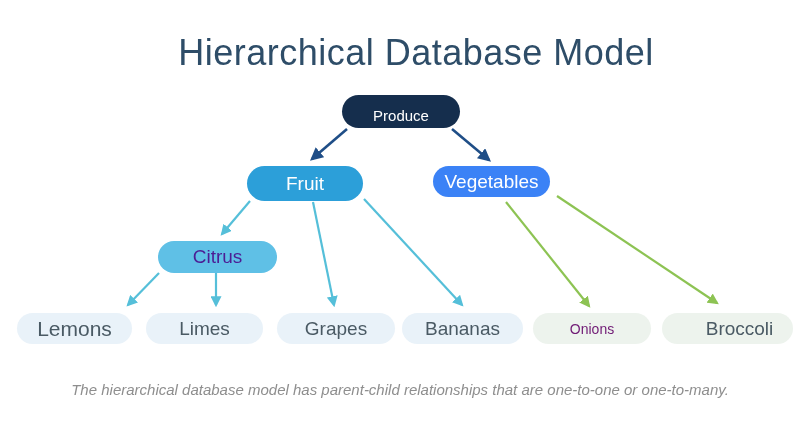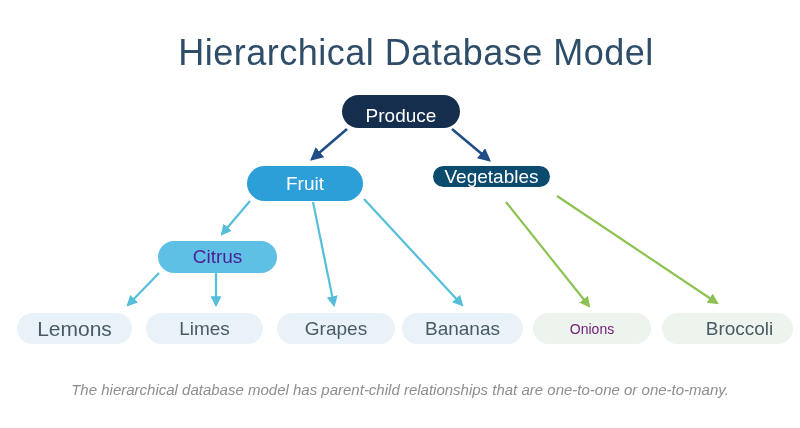--- a/index.html
+++ b/index.html
@@ -45,26 +45,26 @@
       <line x1="250" y1="201" x2="222" y2="234" stroke="#55bfd9" stroke-width="2.2" marker-end="url(#arrow-cyan)"></line>
       <line x1="313" y1="202" x2="334" y2="305" stroke="#55bfd9" stroke-width="2.2" marker-end="url(#arrow-cyan)"></line>
       <line x1="364" y1="199" x2="462" y2="305" stroke="#55bfd9" stroke-width="2.2" marker-end="url(#arrow-cyan)"></line>
       <line x1="159" y1="273" x2="128" y2="305" stroke="#55bfd9" stroke-width="2.2" marker-end="url(#arrow-cyan)"></line>
       <line x1="216" y1="273" x2="216" y2="305" stroke="#55bfd9" stroke-width="2.2" marker-end="url(#arrow-cyan)"></line>
       <line x1="506" y1="202" x2="589" y2="306" stroke="#8dc353" stroke-width="2.2" marker-end="url(#arrow-green)"></line>
       <line x1="557" y1="196" x2="717" y2="303" stroke="#8dc353" stroke-width="2.2" marker-end="url(#arrow-green)"></line>
     </svg>
   <div id="nodes-layer">
       <div class="node" style="left: 342px; top: 95px; width: 118px; height: 33px; background: rgb(21, 46, 77);">
-        <span style="color: rgb(255, 255, 255); font-size: 19px; margin-top: 8px;">Produce</span>
+        <span style="color: rgb(255, 255, 255); font-size: 15px; margin-top: 8px;">Produce</span>
       </div>
       <div class="node" style="left: 247px; top: 166px; width: 116px; height: 35px; background: rgb(44, 159, 217);">
         <span style="color: rgb(255, 255, 255); font-size: 19px;">Fruit</span>
       </div>
-      <div class="node" style="left: 433px; top: 166px; width: 117px; height: 21px; background: #0c4a6e;">
+      <div class="node" style="left: 433px; top: 166px; width: 117px; height: 31px; background: #3b82f6;">
         <span style="color: rgb(255, 255, 255); font-size: 19px;">Vegetables</span>
       </div>
       <div class="node" style="left: 158px; top: 241px; width: 119px; height: 32px; background: rgb(95, 192, 230);">
         <span style="color: #4c1d95; font-size: 19px;">Citrus</span>
       </div>
       <div class="node" style="left: 17px; top: 313px; width: 115px; height: 31px; background: rgb(233, 242, 249);">
         <span style="color: rgb(74, 90, 100); font-size: 21px;">Lemons</span>
       </div>
       <div class="node" style="left: 146px; top: 313px; width: 117px; height: 31px; background: rgb(233, 242, 249);">
         <span style="color: rgb(74, 90, 100); font-size: 19px;">Limes</span>

